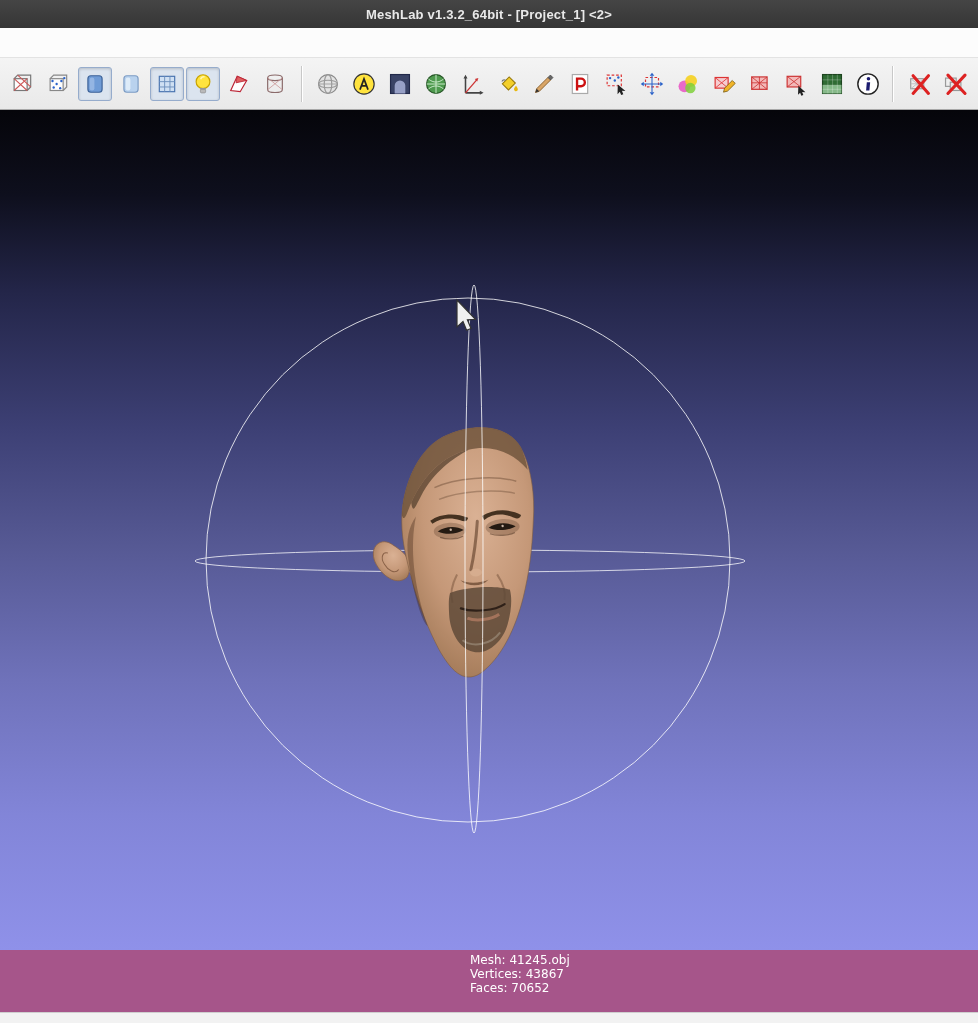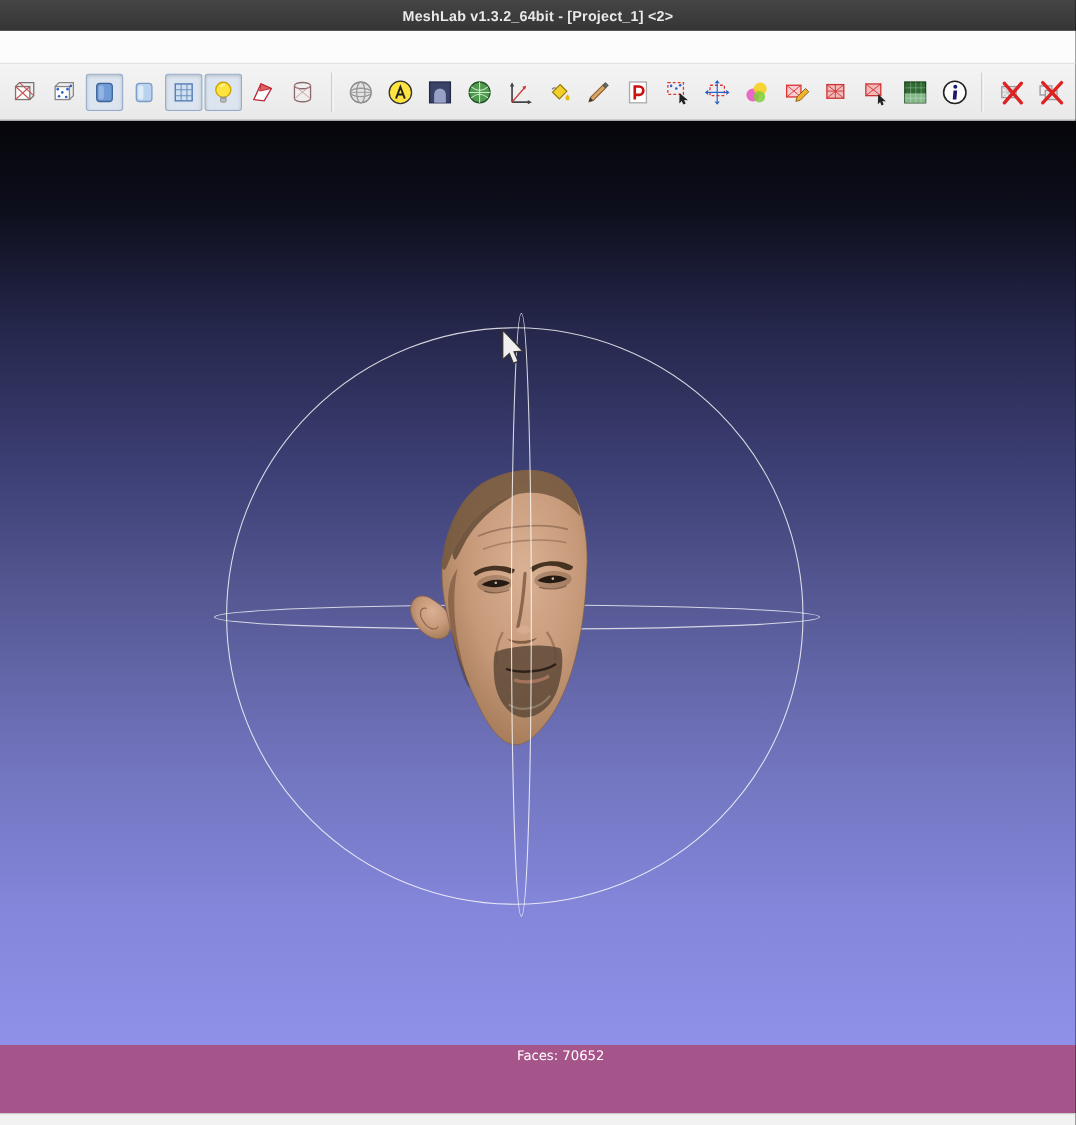--- a/index.html
+++ b/index.html
@@ -310,18 +310,20 @@
 
       <circle cx="468" cy="450" r="262" fill="none" stroke="#ffffff" stroke-opacity="0.8" stroke-width="1"></circle>
       <ellipse cx="474" cy="449" rx="9" ry="274" fill="none" stroke="#ffffff" stroke-opacity="0.8" stroke-width="1"></ellipse>
 
       <path d="M457,190 L457,217 L463,211.5 L466.6,220.3 L471,218.5 L467.4,209.9 L475.4,209.3 Z" fill="#f0f0f0" stroke="#333" stroke-width="1.2"></path>
     </svg>
   </div>
 
   <div class="statusbar">
     <div class="status-lines">
+      <div>Mesh: 41245.obj</div>
+      <div>Vertices: 43867</div>
       <div>Faces: 70652</div>
     </div>
   </div>
 
   <div class="bottomstrip"></div>
 </div>
 
 </body></html>

